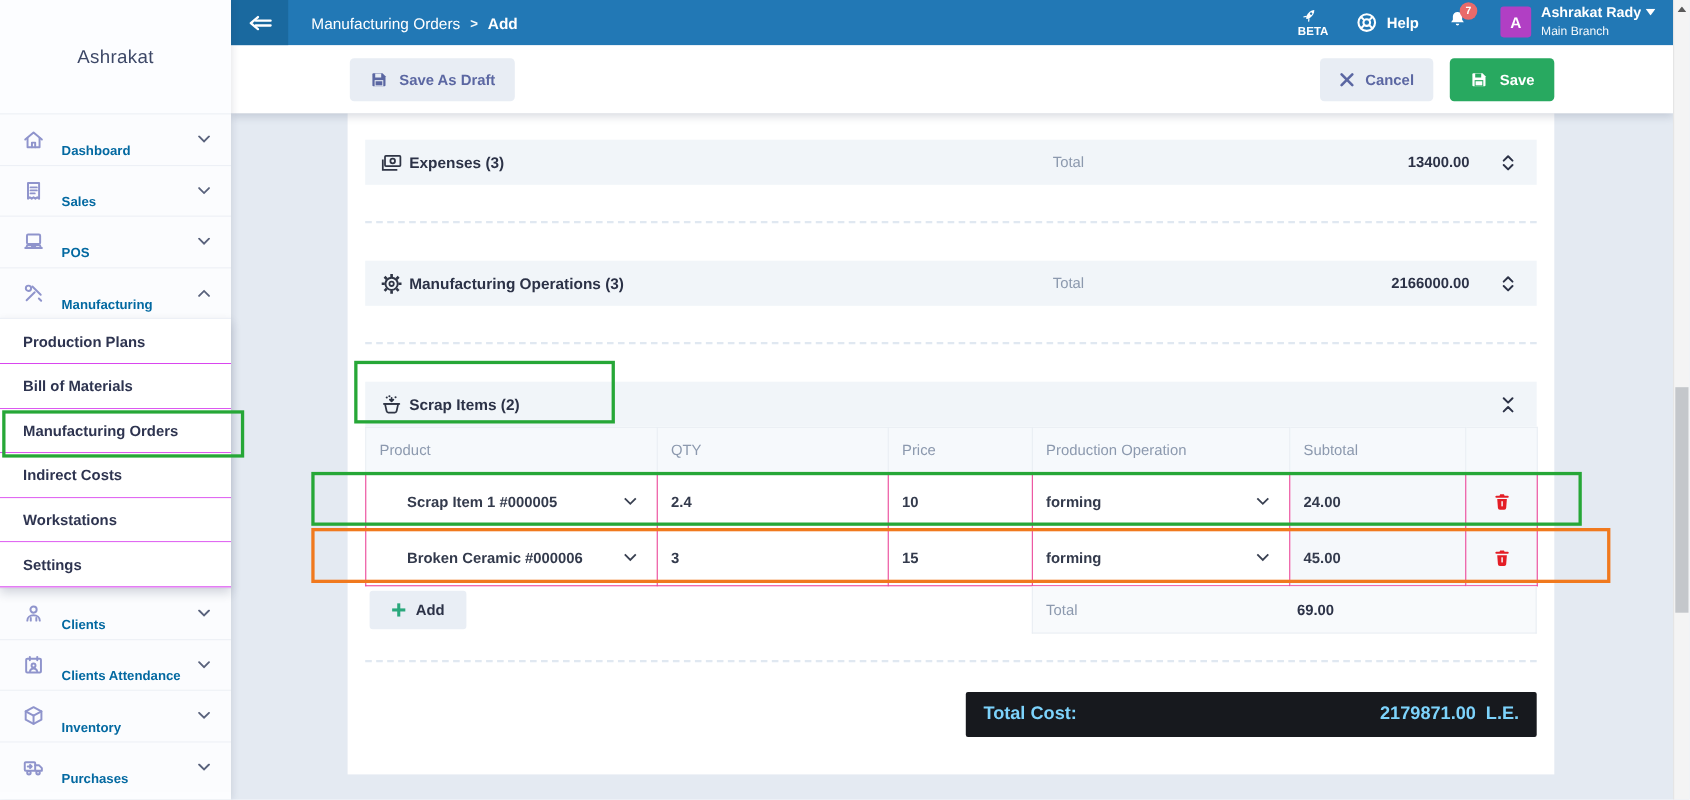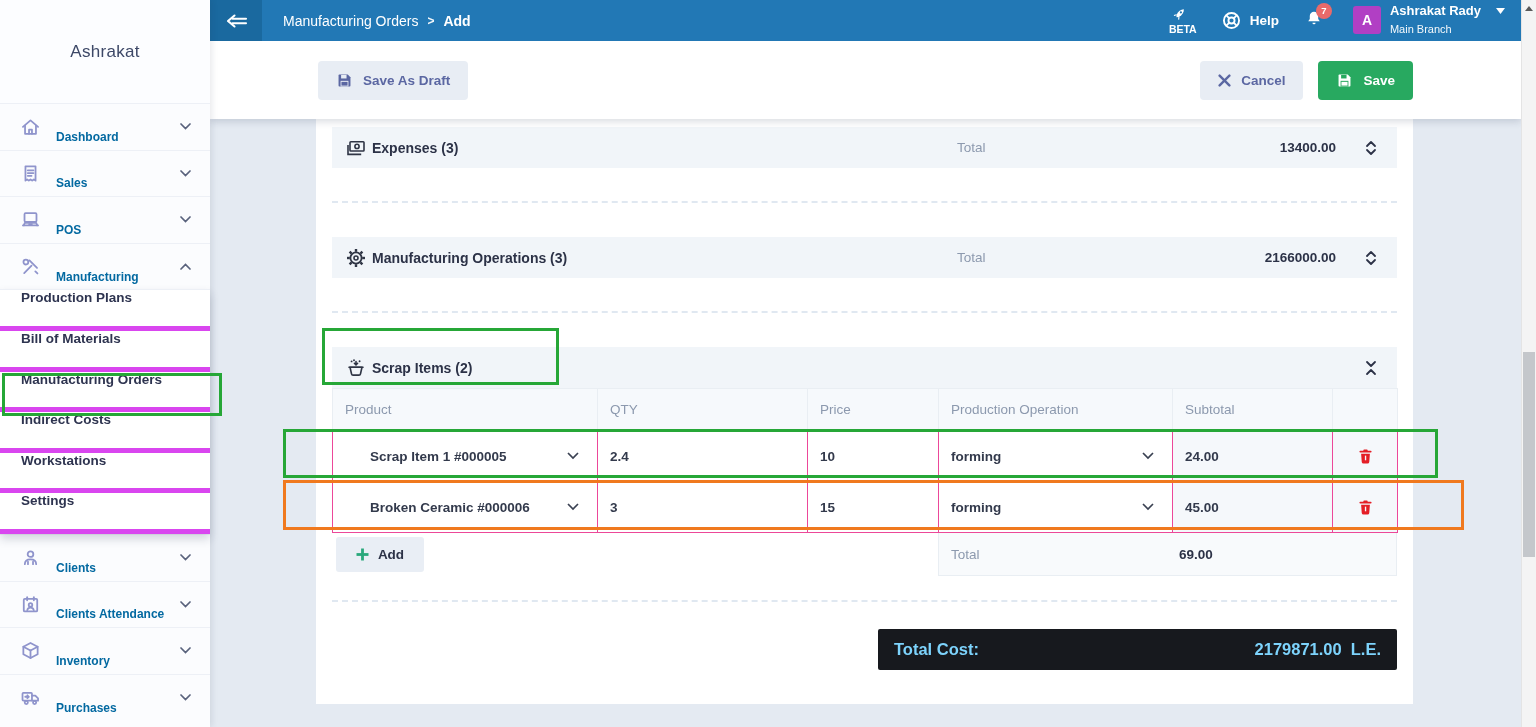--- a/index.html
+++ b/index.html
@@ -14,22 +14,22 @@
   .sidebar { position:absolute; left:0; top:0; width:210px; height:727px;
     background:#fcfdff; box-shadow:2px 0 6px rgba(30,40,70,.10); z-index:6; }
   .brand { height:103px; display:flex; align-items:center; justify-content:center;
     font-size:17px; color:#3d4867; font-weight:500; letter-spacing:.3px; }
   .nav-item { height:46.6px; display:flex; align-items:center; padding:0 19px;
     border-top:1px solid #edf0f6; background:#fbfcfe; cursor:pointer; }
   .nav-item .nav-ic { width:22px; height:22px; flex:none; margin-right:15px; display:flex; align-items:center; justify-content:center; }
   .nav-item .nav-lab { font-size:12px; font-weight:700; color:#0369a1;margin-top:20px; }
   .nav-item .chev { margin-left:auto; display:flex; }
   .submenu { background:#fff; box-shadow:0 5px 9px rgba(30,40,70,.18); position:relative; z-index:2; border-top:1px solid #edf0f6; }
-  .sub-item { height:40.6px; display:flex; padding-left:21px;
-    font-size:13.5px; font-weight:700; color:#2e3450; border-bottom:5px solid #d946ef; cursor:pointer; background:#fff; }
+  .sub-item { height:40.6px; display:flex; align-items:center; padding-left:21px;
+    font-size:13.5px; font-weight:700; color:#2e3450; border-bottom:1px solid #d946ef; cursor:pointer; background:#fff; }
   svg.ic { stroke:#8f94cc; fill:none; stroke-width:1.7; stroke-linecap:round; stroke-linejoin:round; }
   svg.chv { stroke:#59627c; fill:none; stroke-width:1.7; stroke-linecap:round; }
 
   
   .header { position:absolute; left:210px; top:0; width:1311px; height:41px;
     background:#2278b5; display:flex; align-items:stretch; color:#fff; z-index:5; }
   .collapse-btn { width:52px; background:#1a699f; display:flex; align-items:center; justify-content:center; cursor:pointer; flex:none; }
   .breadcrumb { display:flex; align-items:center; gap:9px; margin-left:21px; font-size:14px; }
   .crumb { font-weight:500; cursor:pointer; }
   .crumb-sep { font-size:12px; font-weight:700; opacity:.95; }
@@ -38,25 +38,25 @@
   .beta { display:flex; flex-direction:column; align-items:flex-start; line-height:1; cursor:pointer; }
   .beta-lab { font-size:10.5px; font-weight:700; margin-top:1px; }
   .help { display:flex; align-items:center; gap:8px; font-size:13.5px; font-weight:700; cursor:pointer; }
   .bell-wrap { position:relative; cursor:pointer; margin-right:4px; }
   .badge { position:absolute; top:-5px; right:-7px; width:16px; height:16px; border-radius:50%;
     background:#e96a6a; color:#fff; font-size:9.5px; font-weight:700; display:flex; align-items:center; justify-content:center; }
   .user { display:flex; align-items:center; gap:9px; cursor:pointer; }
   .avatar { width:28px; height:28px; border-radius:3px; background:#b13fc4; color:#fff;
     display:flex; align-items:center; justify-content:center; font-size:14px; font-weight:700; }
   .user-txt { line-height:1.15; }
-  .user-name { font-size:13px; font-weight:700; display:flex; align-items:center; gap:15px; }
+  .user-name { font-size:13px; font-weight:700; display:flex; align-items:center; gap:4px; }
   .user-branch { font-size:11px; opacity:.95; }
 
   
-  .toolbar { position:absolute; left:210px; top:41px; width:1311px; height:78px; background:#fff;
+  .toolbar { position:absolute; left:210px; top:41px; width:1311px; height:62px; background:#fff;
     box-shadow:0 3px 7px rgba(40,50,80,.16); display:flex; align-items:center; padding:0 108px; z-index:4; }
   .btn { height:39px; border:none; border-radius:4px; display:flex; align-items:center; gap:10px;
     font-family:inherit; font-size:13.5px; font-weight:700; padding:0 18px; cursor:pointer; }
   .btn-muted { --btn-bg:#e8edf4; background:#e8edf4; color:#5b67a2; }
   .btn-save  { --btn-bg:#28a960; background:#28a960; color:#fff; margin-left:15px; }
   .btn-cancel { margin-left:auto; }
 
   
   .card { position:absolute; left:316px; top:103px; width:1097px; height:601px; background:#fff; z-index:1; }
   .band { height:41px; background:#f1f5f9; margin:0 16px; display:flex; align-items:center;

